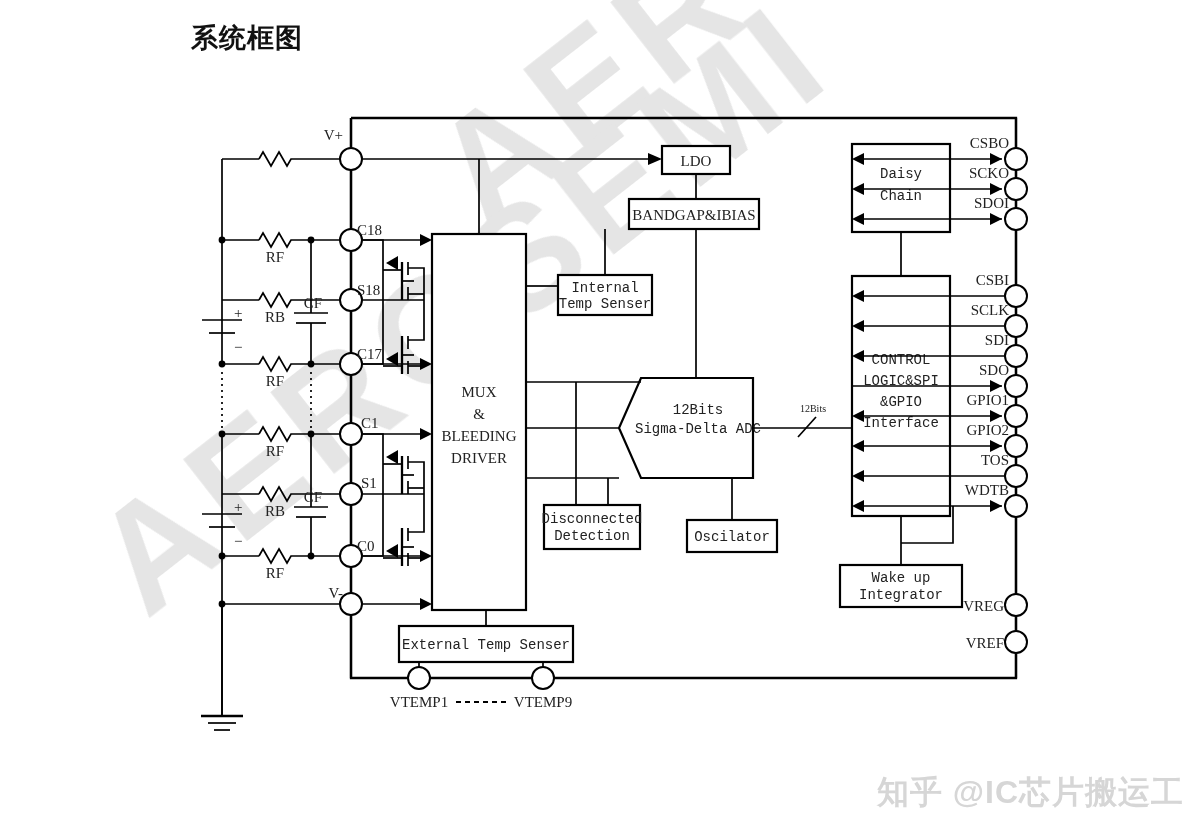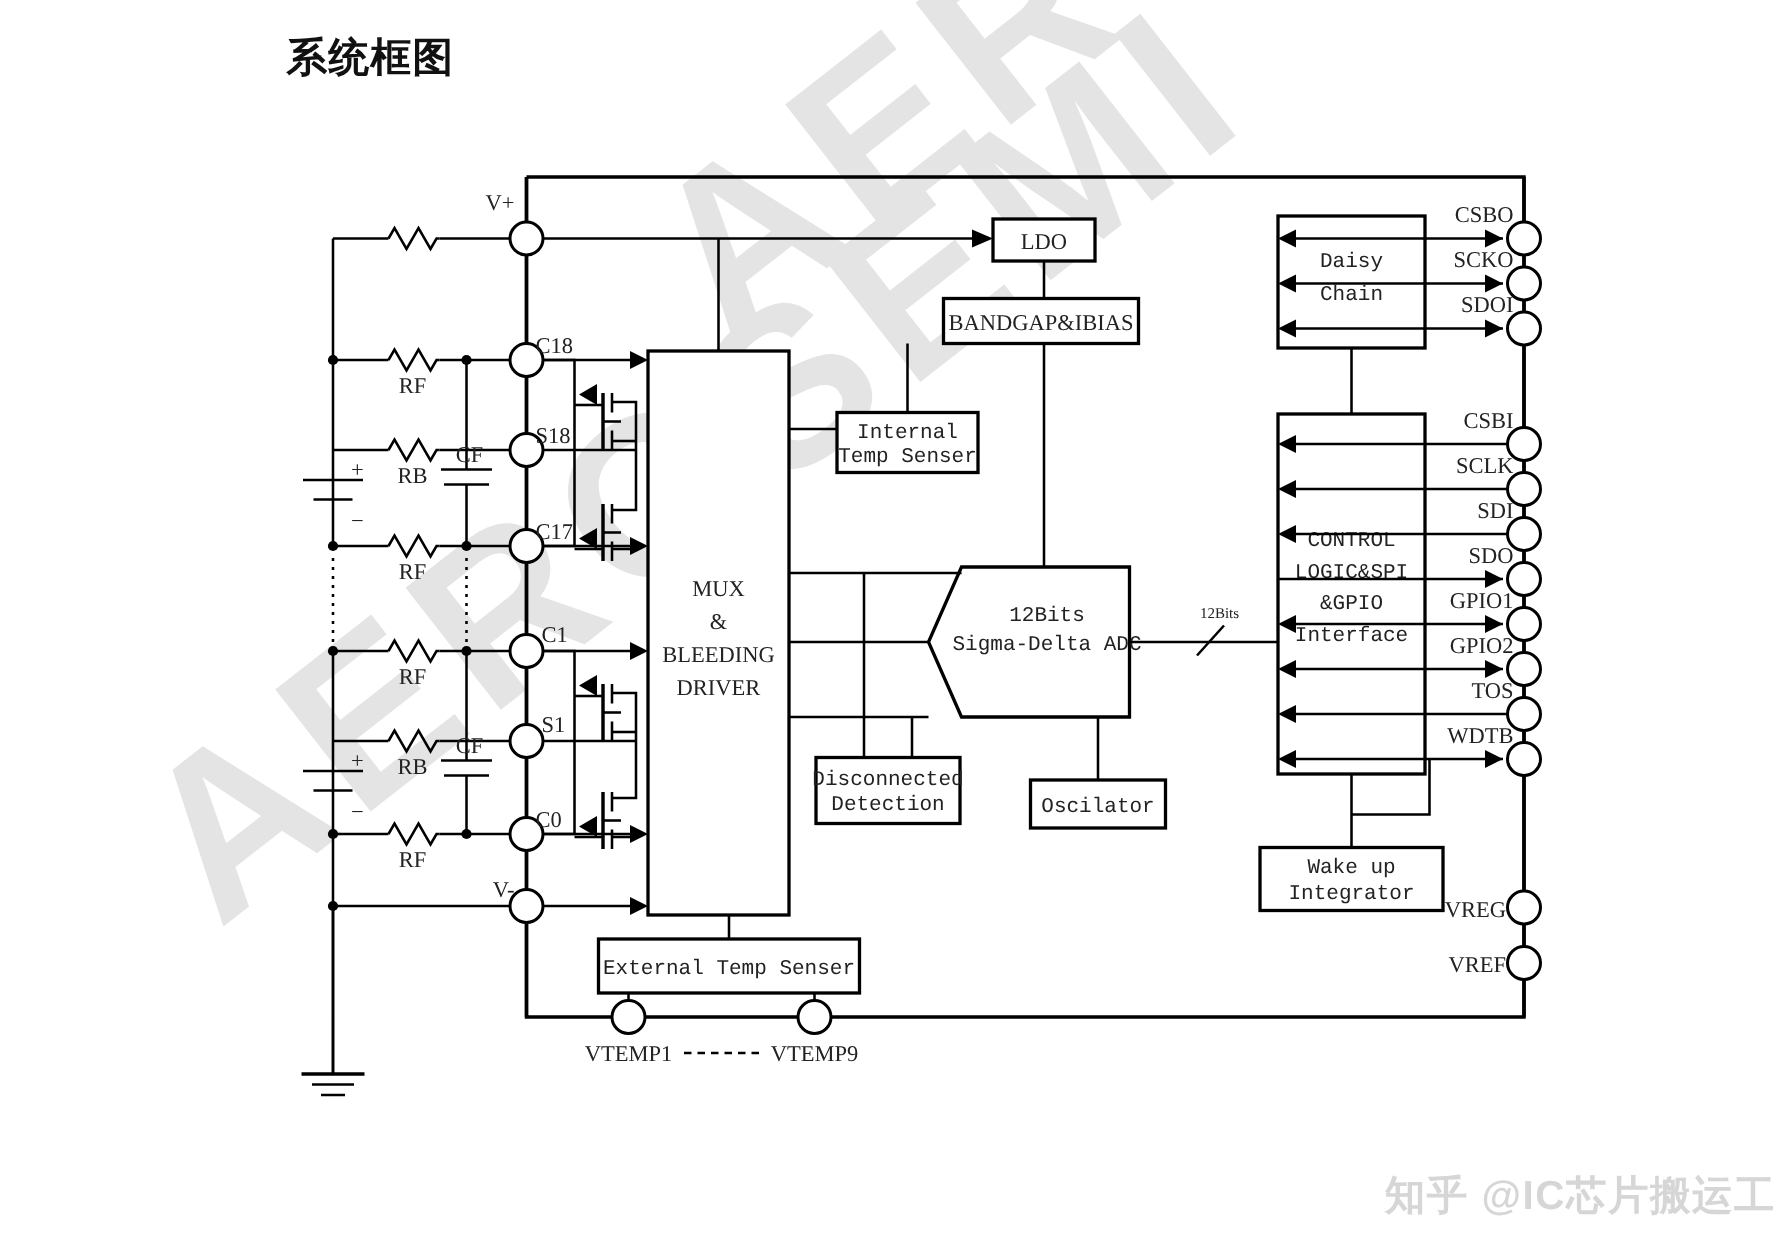--- a/index.html
+++ b/index.html
@@ -29,21 +29,21 @@
     font-weight: bold;
     font-size: 27px;
     color: #111111;
     letter-spacing: 1px;
   }
   .watermark-zhihu {
     position: absolute;
     right: 24px;
     bottom: 20px;
     font-family: "Liberation Sans", sans-serif;
-    font-size: 27px;
+    font-size: 32px;
     color: #d6d6d6;
     font-weight: bold;
     letter-spacing: 1px;
     white-space: nowrap;
   }
   svg.diagram {
     position: absolute;
     left: 0;
     top: 0;
   }

